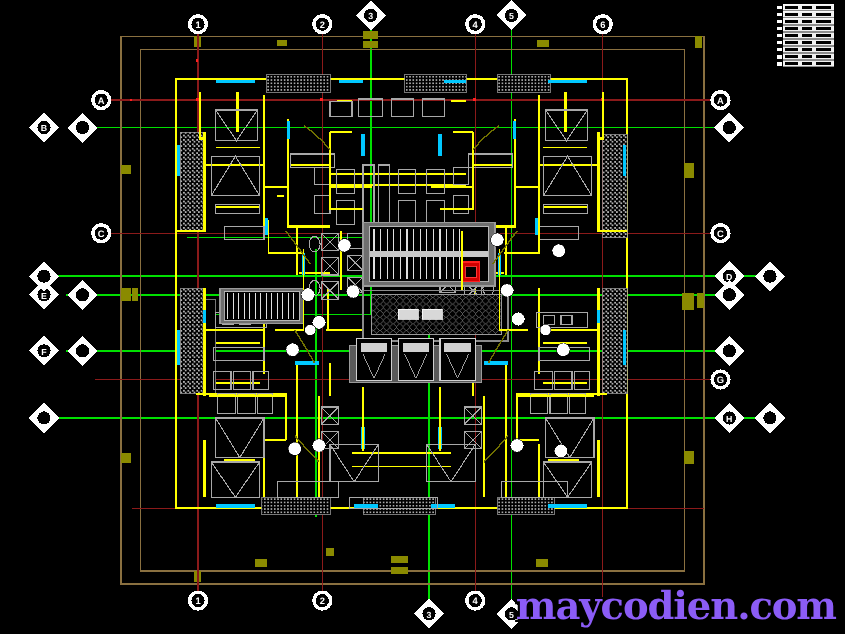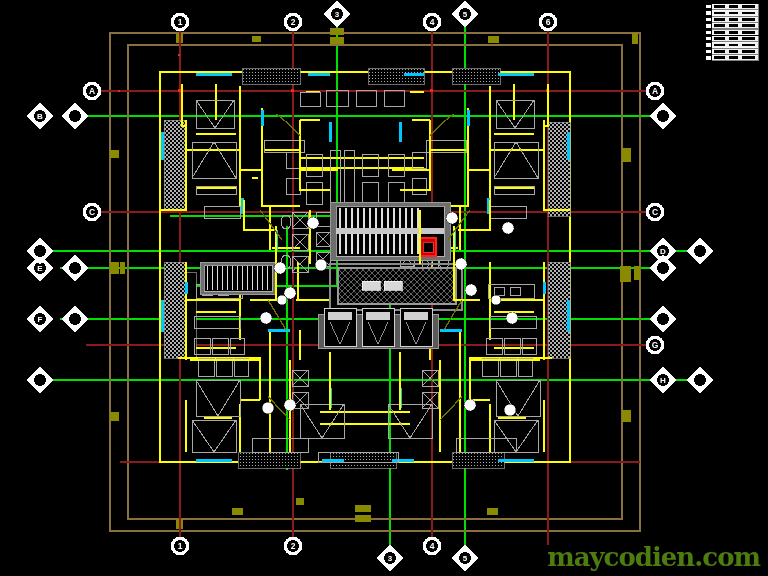--- a/index.html
+++ b/index.html
@@ -11,23 +11,23 @@
   }
   #stage{position:absolute;left:0;top:0;width:768px;height:576px;background:#000;}
   #cad{position:absolute;left:0;top:0;}
 
   
   .wm{
     position:absolute;
     right:8px;bottom:4px;
     font-family:"DejaVu Serif", serif;
     font-weight:bold;
-    font-size:26px;
+    font-size:35px;
     letter-spacing:-1px;
-    color:#4d7c0f;
+    color:#8b5cf6;
     text-shadow:
        2px 0 0 #000, -2px 0 0 #000, 0 2px 0 #000, 0 -2px 0 #000,
        2px 2px 0 #000, -2px -2px 0 #000, 2px -2px 0 #000, -2px 2px 0 #000,
        3px 3px 0 #000;
     pointer-events:none;
     white-space:nowrap;
   }
 </style>
 </head>
 <body>

